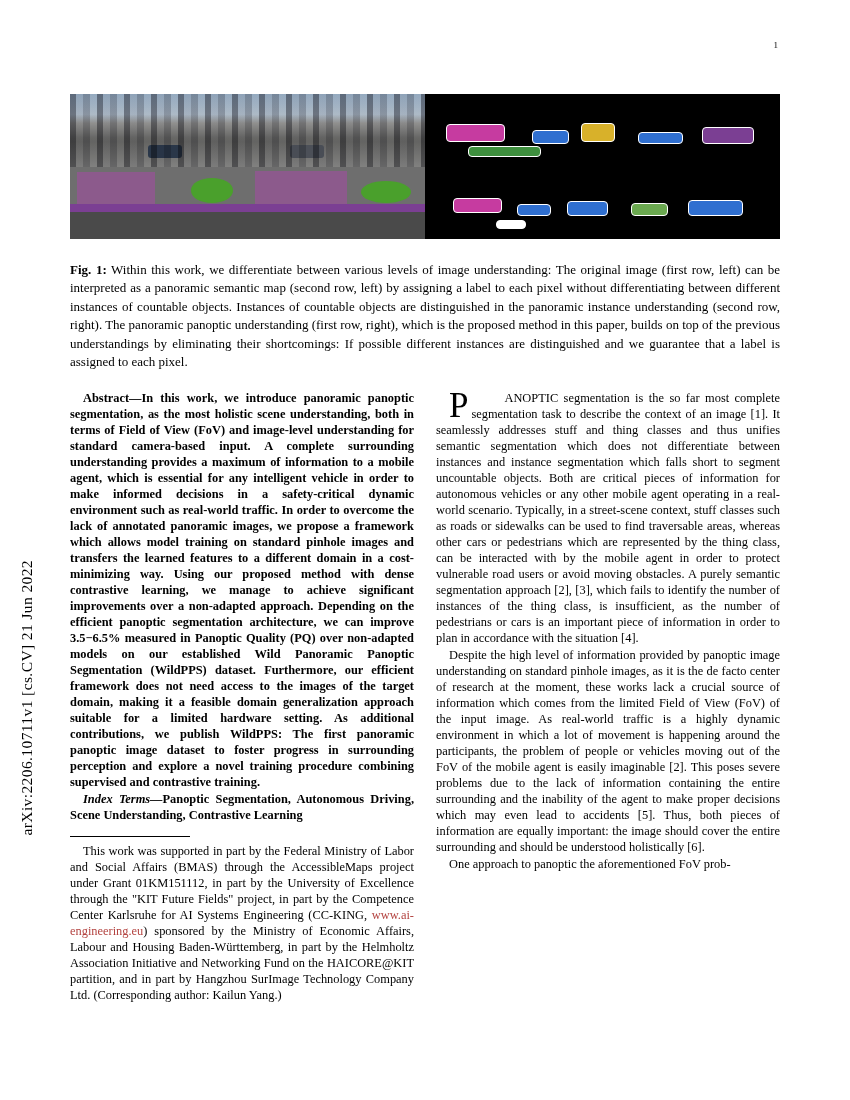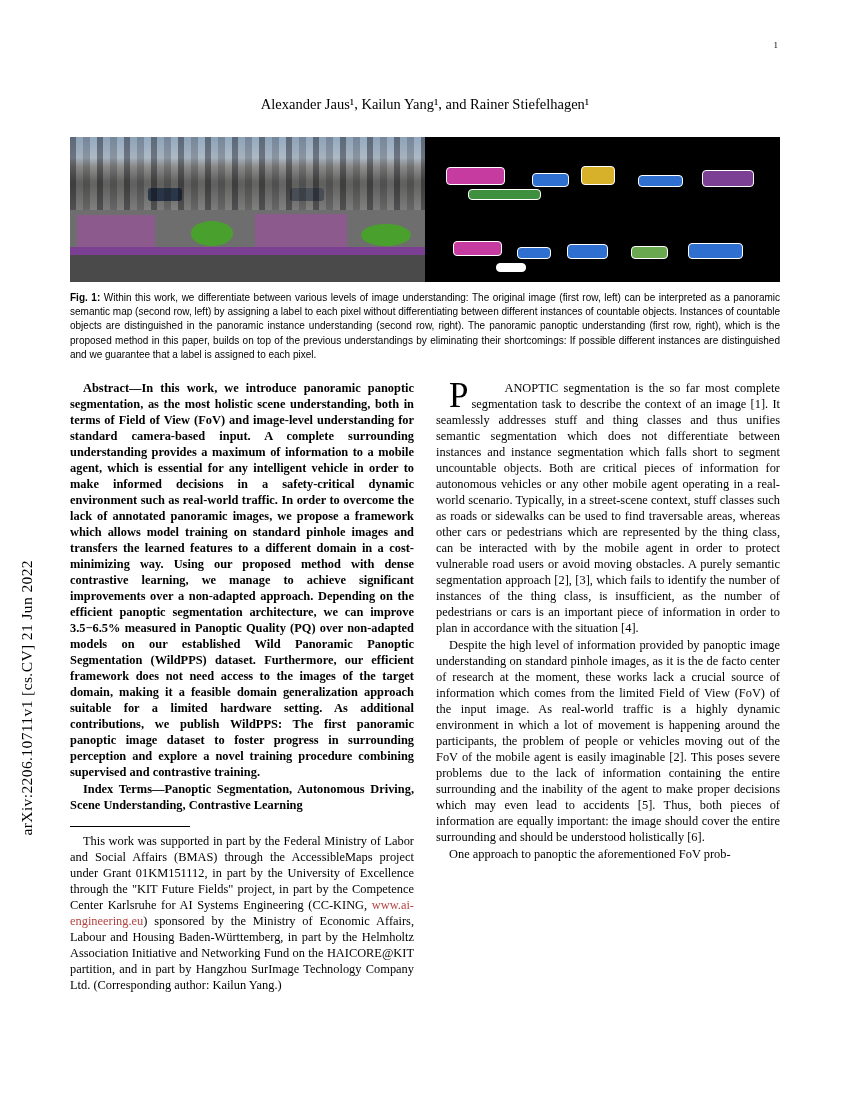--- a/index.html
+++ b/index.html
@@ -124,25 +124,25 @@
     position: absolute; inset: 0;
     background: linear-gradient(to bottom, #6e6e6e 0%, #6e6e6e 52%, #7b3f93 52%, #7b3f93 62%, #4a4a4a 62%, #4a4a4a 100%);
   }
   .semantic .veg { position:absolute; background:#4aa02c; border-radius:50%; }
   .semantic .bld { position:absolute; background:#8c5a8c; }
 
   
   .instance { position: absolute; inset: 0; background: #000; }
 
   .fig-caption {
-    font-size: 10px;
+    font-size: 13px;
     line-height: 1.42;
     text-align: justify;
-    margin-top: 9px;
-    font-family: Liberation Sans, sans-serif;
+    margin-top: 22px;
+    font-family: Liberation Serif, serif;
   }
   .fig-caption b { font-weight: bold; }
 
   
   .columns {
     display: flex;
     gap: 22px;
     margin-top: 18px;
   }
   .col { width: 344px; }
@@ -163,21 +163,21 @@
   }
   .abstract .lead { }
   .indexterms {
     font-weight: bold;
     font-size: 12.2px;
     line-height: 1.3;
     text-align: justify;
     text-indent: 24px;
     margin-top: 11px;
   }
-  .indexterms .lead { }
+  .indexterms .lead { font-style: italic; }
   .footnote-rule {
     width: 120px;
     height: 1px;
     background: #000;
     margin: 13px 0 6px 0;
   }
   .footnote {
     font-size: 9.6px;
     line-height: 1.31;
     text-align: justify;
@@ -211,21 +211,20 @@
 
 <div class="page">
 
   <div class="page-number">1</div>
 
   <div class="arxiv-stamp">arXiv:2206.10711v1  [cs.CV]  21 Jun 2022</div>
 
   <div class="content">
 
 
-    <div class="authors">Alexander Jaus¹, Kailun Yang¹, and Rainer Stiefelhagen¹</div>
 
     <div class="figure">
       <div class="fig-img">
         <div class="quad q-tl">
           <div class="photo">
             <div class="road"></div>
             <div class="carA"></div>
             <div class="carB"></div>
           </div>
         </div>

